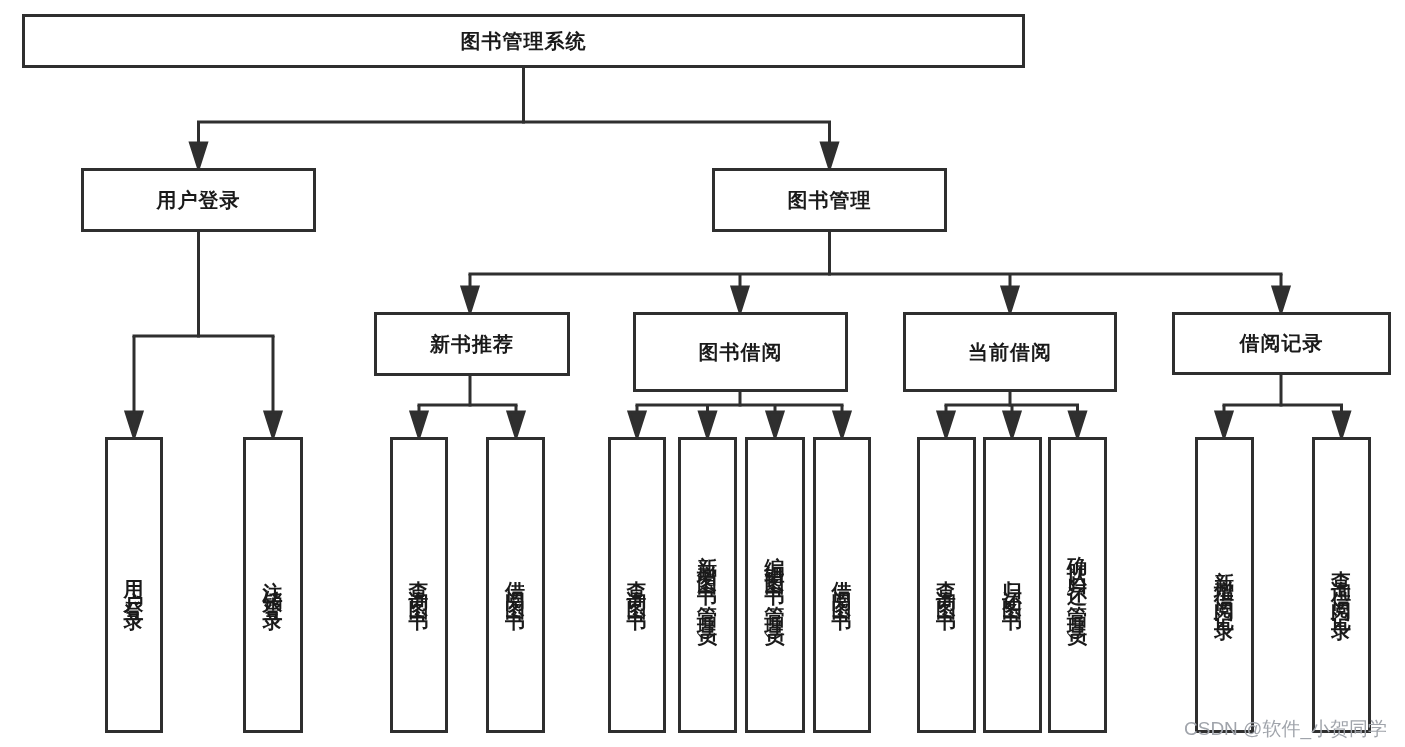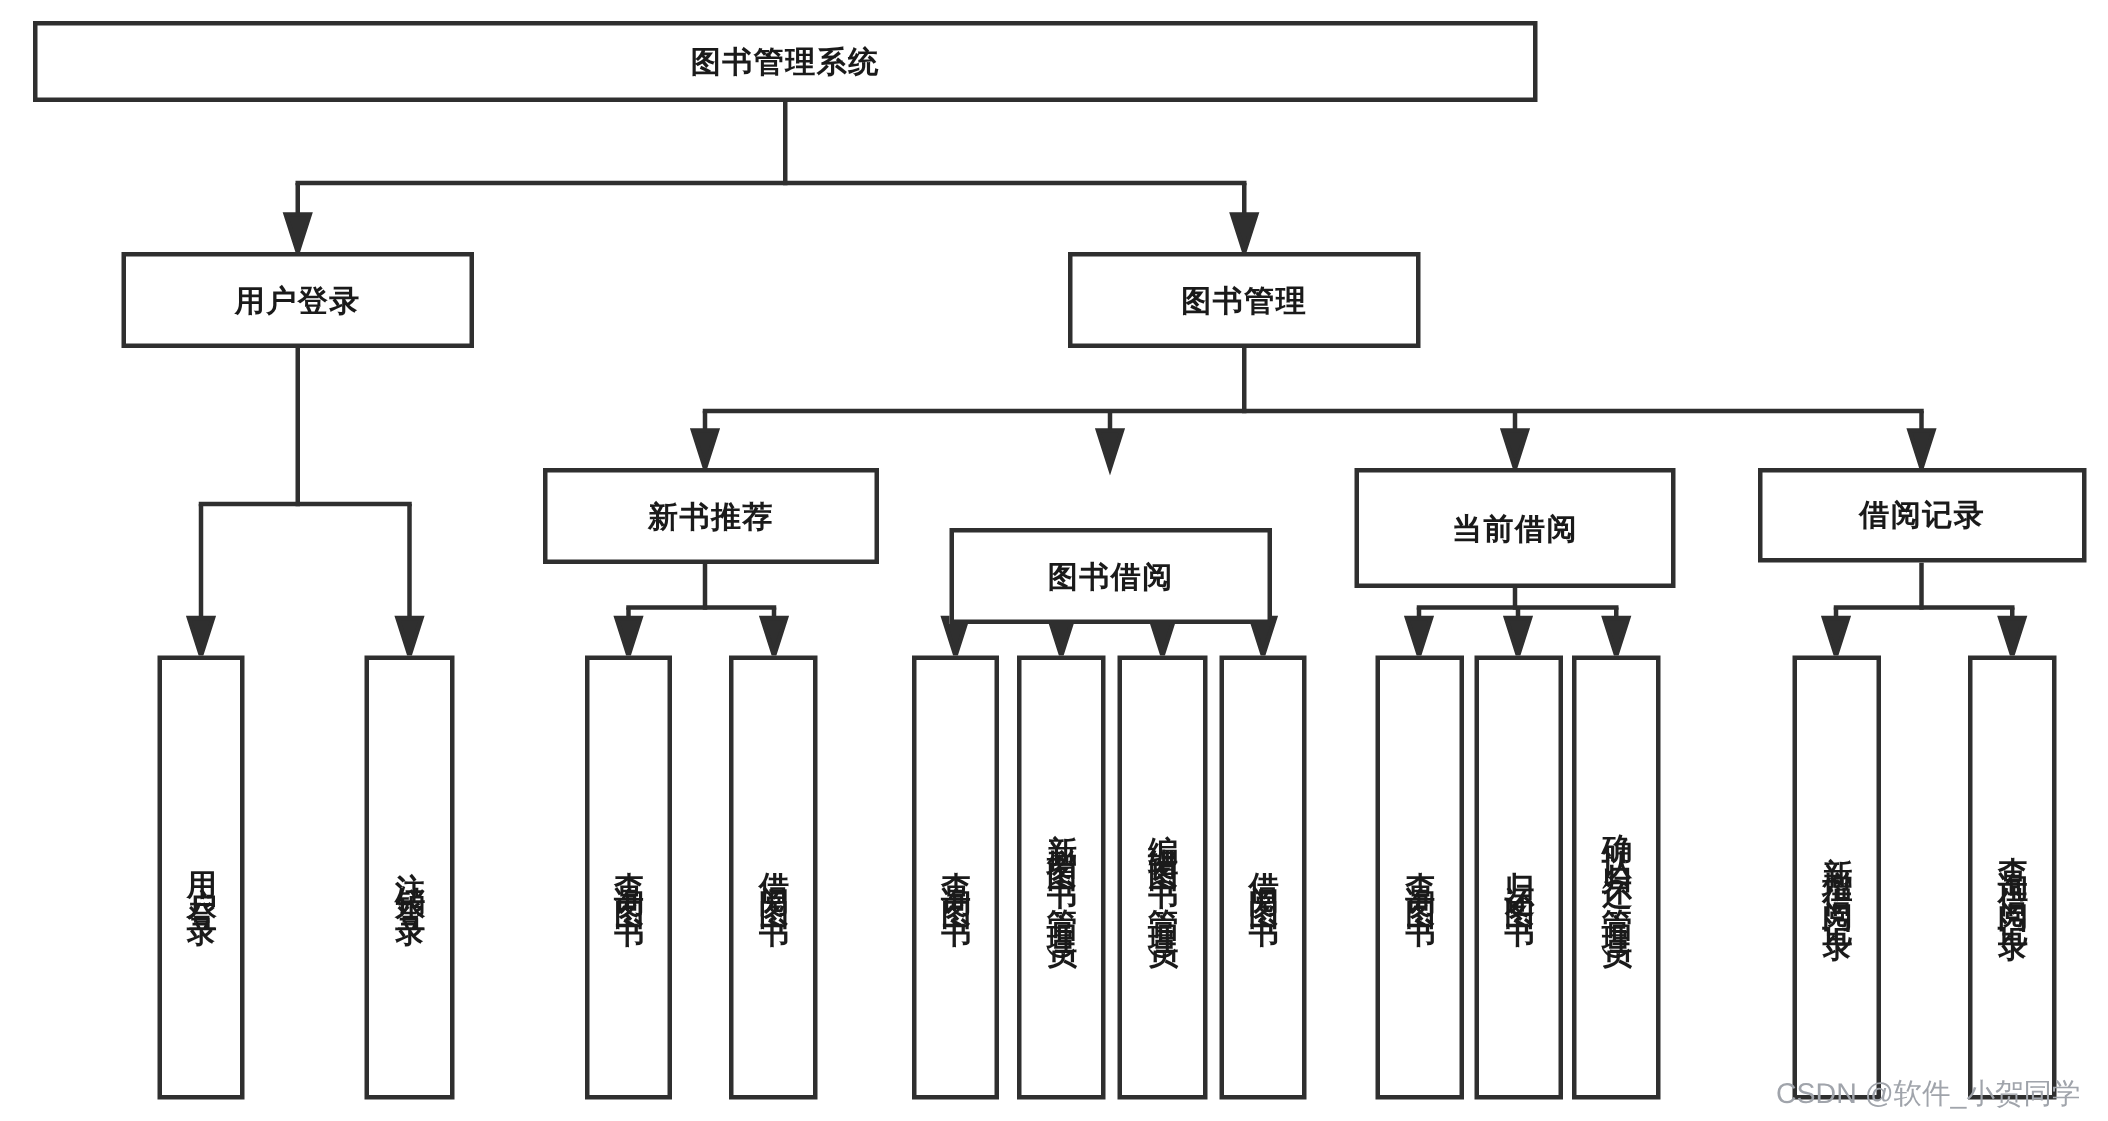--- a/index.html
+++ b/index.html
@@ -116,24 +116,24 @@
     <span class="hlabel">图书管理系统</span>
   </div>
 
   <div class="node" style="left:81px; top:168px; width:235px; height:64px;">
     <span class="hlabel">用户登录</span>
   </div>
   <div class="node" style="left:712px; top:168px; width:235px; height:64px;">
     <span class="hlabel">图书管理</span>
   </div>
 
-  <div class="node" style="left:362px; top:312px; width:224px; height:64px;">
+  <div class="node" style="left:374px; top:312px; width:196px; height:64px;">
     <span class="hlabel">新书推荐</span>
   </div>
-  <div class="node" style="left:633px; top:312px; width:215px; height:64px;margin-top:40px;">
+  <div class="node" style="left:633px; top:312px; width:215px; height:80px;">
     <span class="hlabel">图书借阅</span>
   </div>
   <div class="node" style="left:903px; top:312px; width:214px; height:80px;">
     <span class="hlabel">当前借阅</span>
   </div>
   <div class="node" style="left:1172px; top:312px; width:219px; height:63px;">
     <span class="hlabel">借阅记录</span>
   </div>
 
   <div class="node" style="left:105px; top:437px; width:58px; height:296px;">

